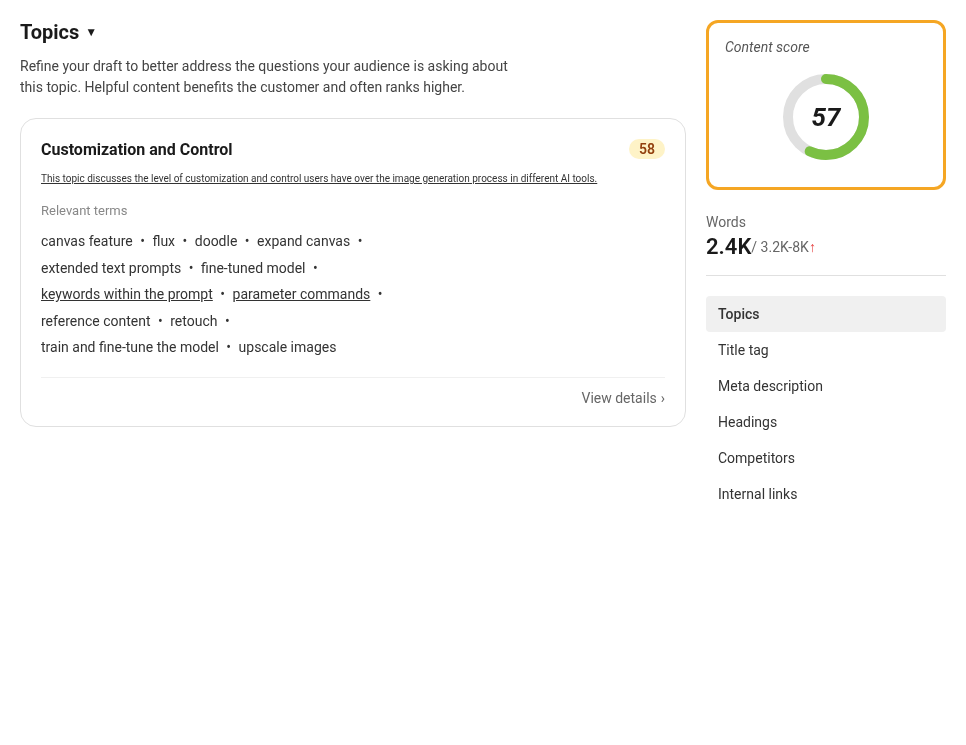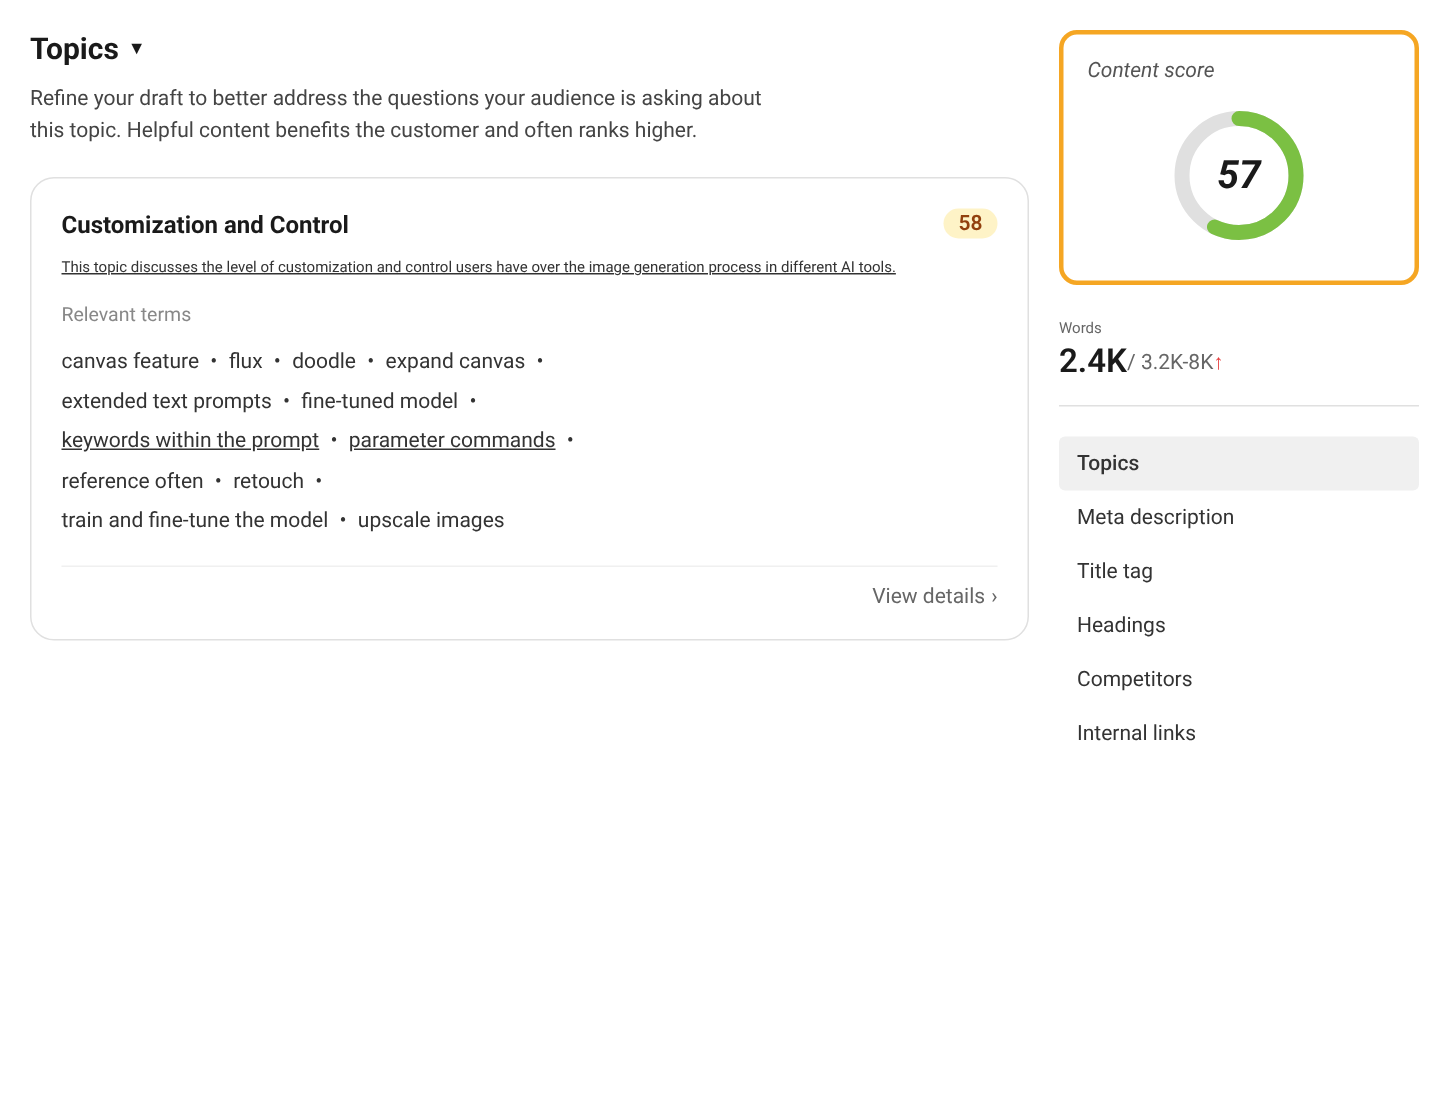--- a/index.html
+++ b/index.html
@@ -187,21 +187,21 @@
     }
 
     
     .stats-section {
       margin-bottom: 20px;
       padding-bottom: 16px;
       border-bottom: 1px solid #e0e0e0;
     }
 
     .stat-label {
-      font-size: 10px;
+      font-size: 14px;
       color: #666;
       margin-bottom: 4px;
     }
 
     .stat-value {
       font-size: 22px;
       font-weight: 600;
       color: #1a1a1a;
       display: flex;
       align-items: center;
@@ -269,21 +269,21 @@
       <br>
       
       <span class="term">extended text prompts</span><span class="dot"> •</span>
       <span class="term"> fine-tuned model</span><span class="dot"> •</span>
       <br>
       
       <span class="term underlined">keywords within the prompt</span><span class="dot"> •</span>
       <span class="term underlined"> parameter commands</span><span class="dot"> •</span>
       <br>
       
-      <span class="term">reference often</span><span class="dot"> •</span>
+      <span class="term">reference content</span><span class="dot"> •</span>
       <span class="term"> retouch</span><span class="dot"> •</span>
       <br>
       
       <span class="term">train and fine-tune the model</span><span class="dot"> •</span>
       <span class="term"> upscale images</span>
     </div>
 
     <div class="view-details">
       <span>View details</span>
       <span class="view-details-chevron">›</span>
@@ -321,19 +321,19 @@
     <div class="stat-label">Words</div>
     <div class="stat-value">
       <span>2.4K</span>
       <span class="stat-range">/ 3.2K-8K</span>
       <span class="up-arrow">↑</span>
     </div>
   </div>
 
   <div class="nav-list">
     <div class="nav-item active">Topics</div>
+    <div class="nav-item">Title tag</div>
     <div class="nav-item">Meta description</div>
-    <div class="nav-item">Title tag</div>
     <div class="nav-item">Headings</div>
     <div class="nav-item">Competitors</div>
     <div class="nav-item">Internal links</div>
   </div>
 </div>
 
 </body></html>

